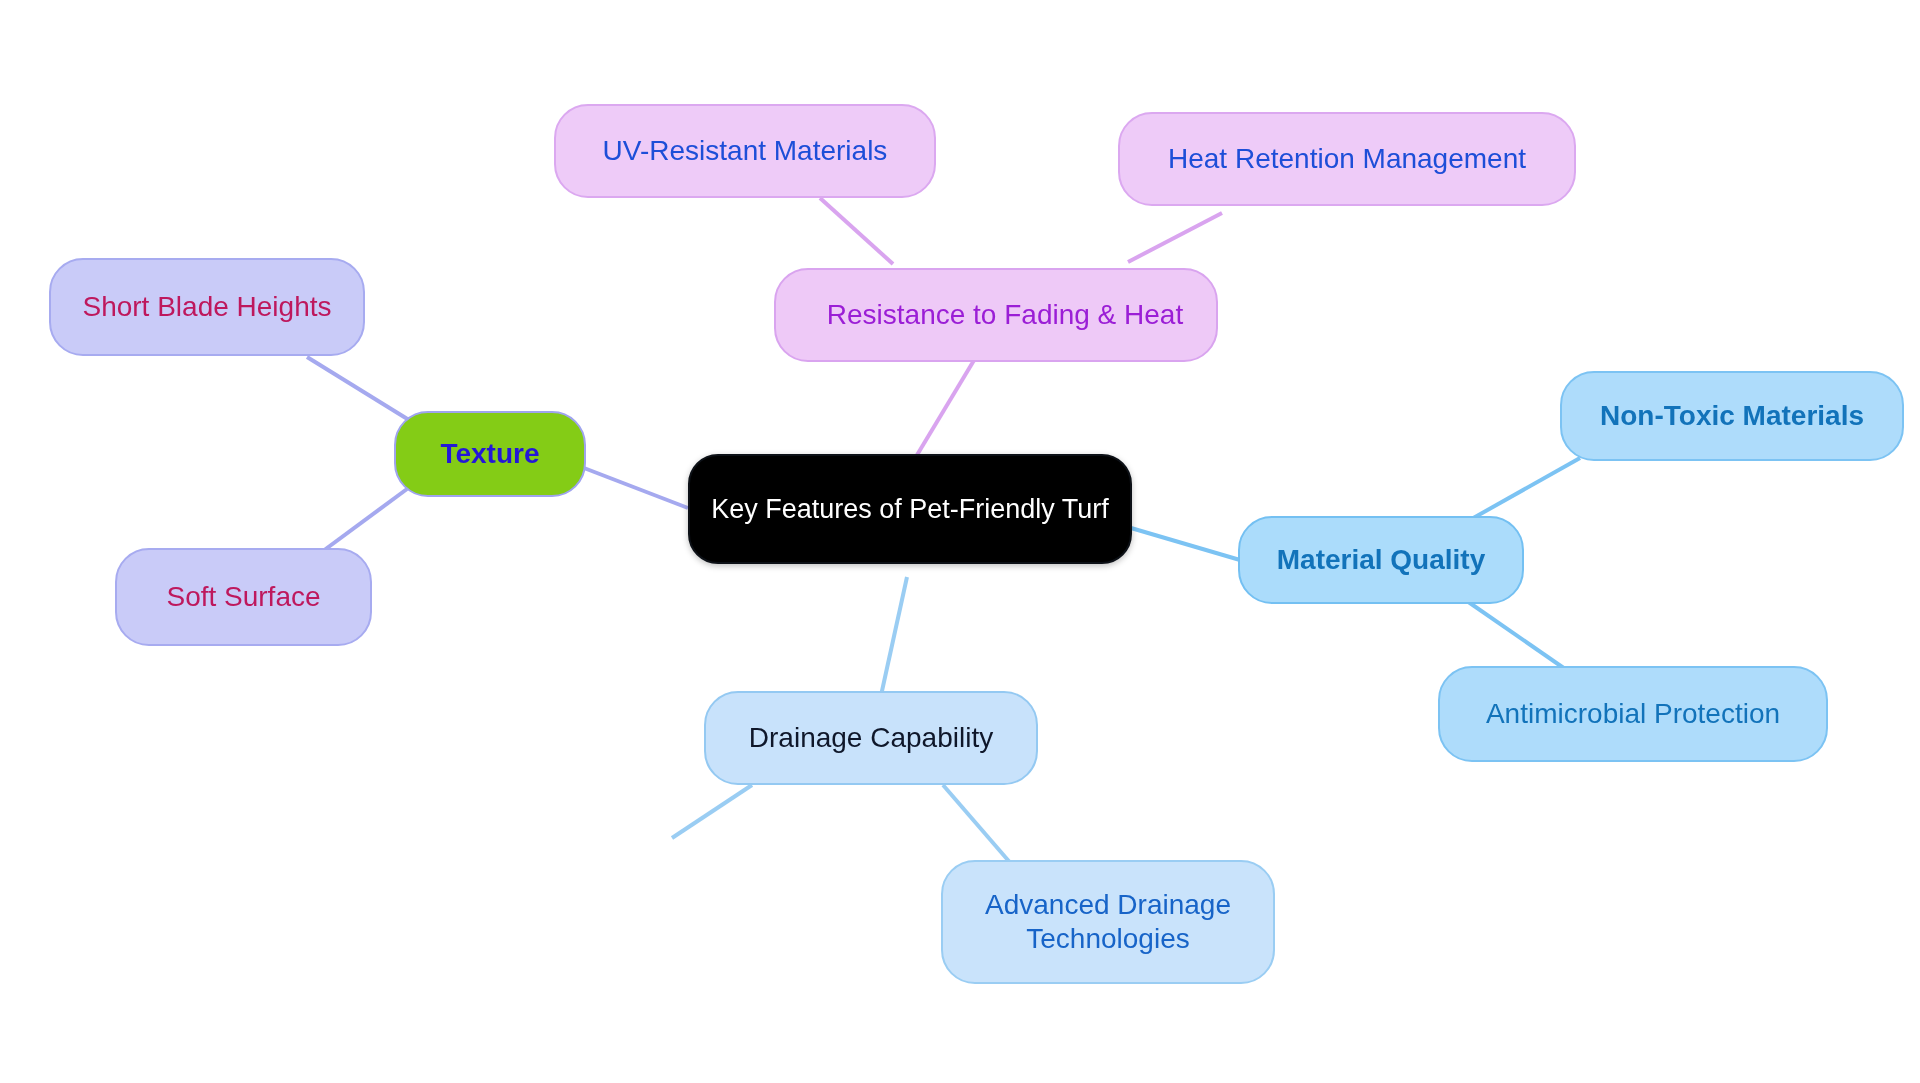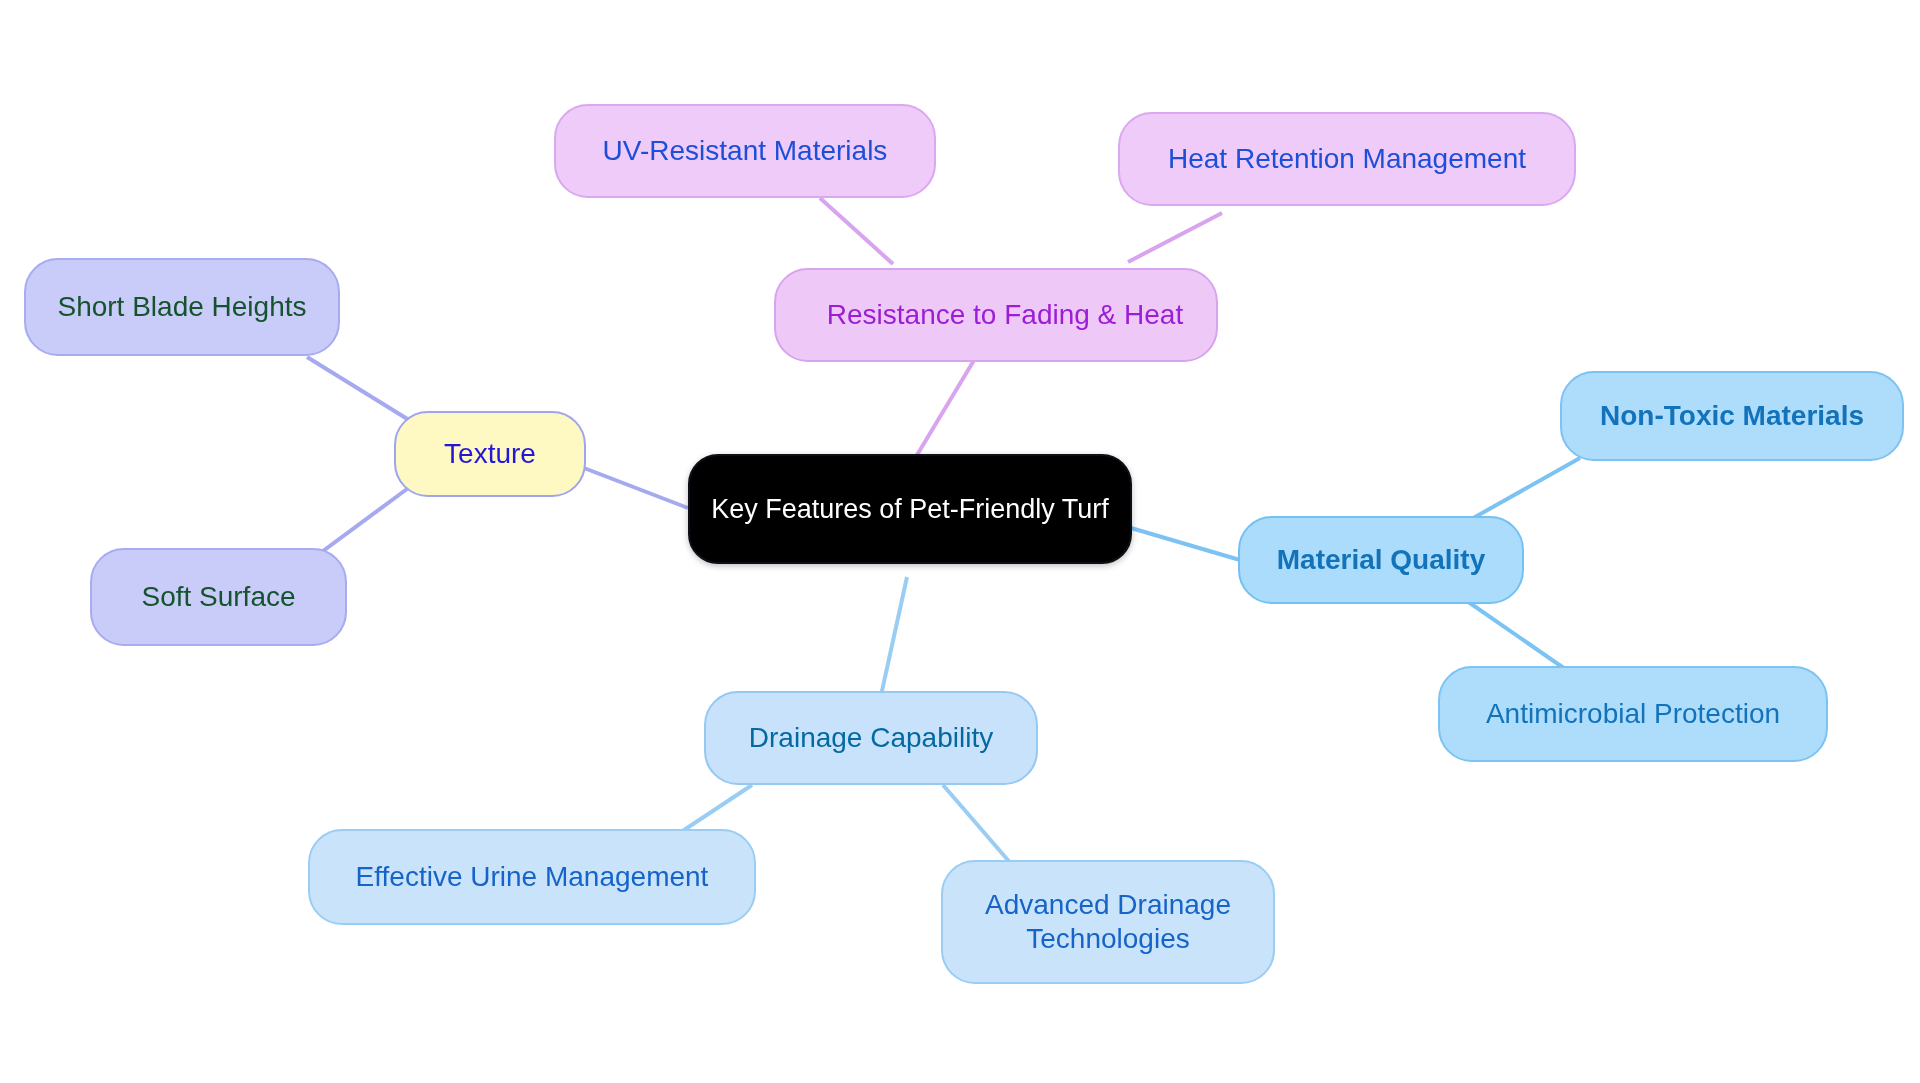--- a/index.html
+++ b/index.html
@@ -39,30 +39,32 @@
   }
   .node-root {
     background: #000000;
     border-color: #0d1117;
     color: #ffffff;
     font-size: 27px;
     border-radius: 30px;
     box-shadow: 0 2px 6px rgba(0,0,0,0.25);
   }
   .node-texture-branch {
-    background: #fef9c3;
+    background: #84cc16;
     border-color: #9fa4ee;
     color: #2417d8;
     font-size: 28px;
+    font-weight: bold;
   }
   .node-texture-leaf {
     background: #c9cbf8;
     border-color: #a7abf0;
-    color: #14532d;
+    color: #be185d;
     font-size: 28px;
+    margin-left: 25px;
   }
   .node-fade-branch {
     background: #eec9f7;
     border-color: #d9a4ef;
     color: #9b1ed6;
     font-size: 28px;
   }
   .node-fade-leaf {
     background: #eecbf8;
     border-color: #dba8f0;
@@ -78,21 +80,21 @@
   }
   .node-material-leaf {
     background: #aedcfb;
     border-color: #7cc3f3;
     color: #1273ba;
     font-size: 28px;
   }
   .node-drainage-branch {
     background: #c8e2fb;
     border-color: #94c9f2;
-    color: #0369a1;
+    color: #0f172a;
     font-size: 28px;
   }
   .node-drainage-leaf {
     background: #c9e3fb;
     border-color: #9acdf3;
     color: #1764c8;
     font-size: 28px;
   }
 </style>
 </head>
@@ -142,17 +144,16 @@
   <div class="node node-fade-leaf" style="left:1118px; top:112px; width:458px; height:94px;">Heat Retention Management</div>
 
   <div class="node node-material-branch" style="left:1238px; top:516px; width:286px; height:88px;">Material Quality</div>
 
   <div class="node node-material-leaf" style="left:1560px; top:371px; width:344px; height:90px;font-weight:bold;">Non-Toxic Materials</div>
 
   <div class="node node-material-leaf" style="left:1438px; top:666px; width:390px; height:96px;">Antimicrobial Protection</div>
 
   <div class="node node-drainage-branch" style="left:704px; top:691px; width:334px; height:94px;">Drainage Capability</div>
 
-  <div class="node node-drainage-leaf" style="left:308px; top:829px; width:448px; height:96px;">Effective Urine Management</div>
 
   <div class="node node-drainage-leaf" style="left:941px; top:860px; width:334px; height:124px;text-align:center;">Advanced Drainage Technologies</div>
 
 </div>
 
 </body></html>

